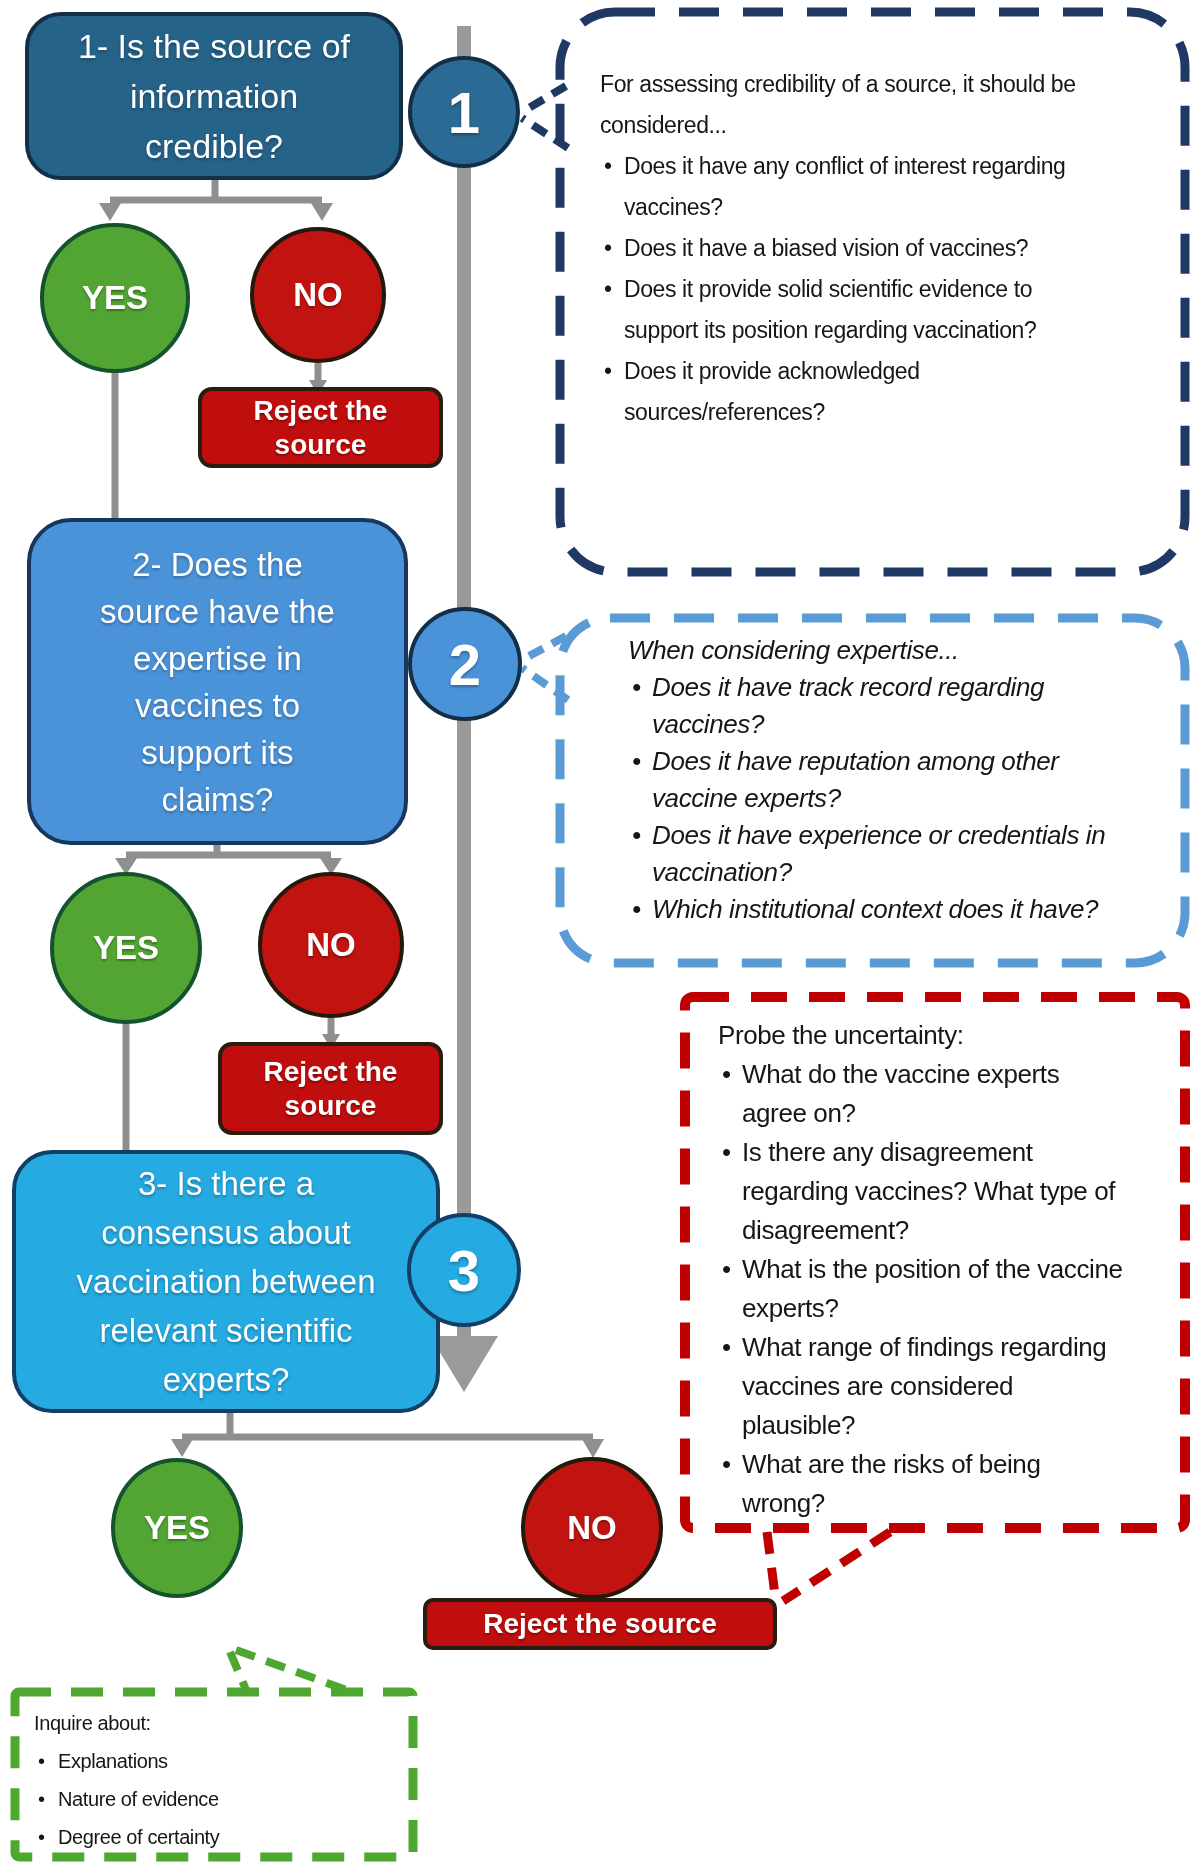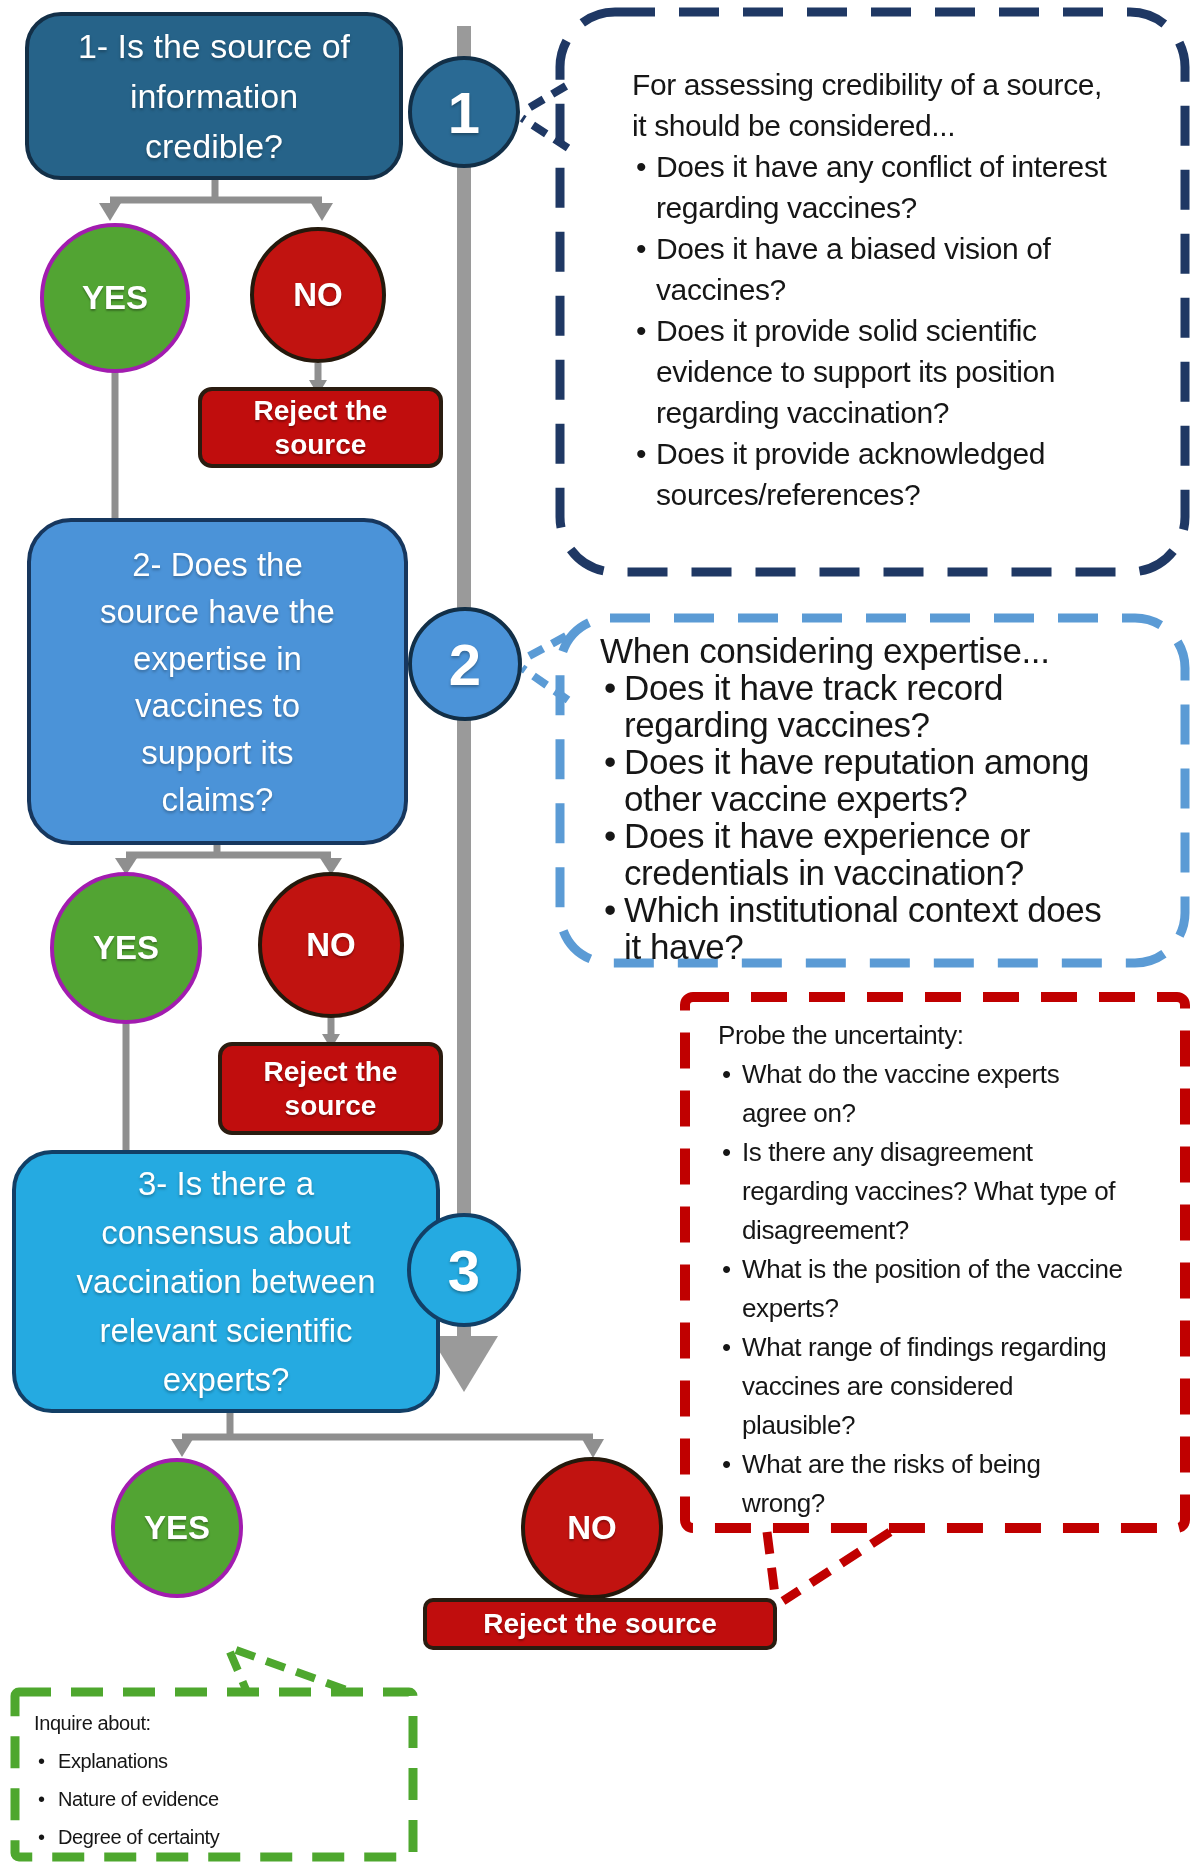--- a/index.html
+++ b/index.html
@@ -15,21 +15,21 @@
   .qbox1{left:25px;top:12px;width:378px;height:168px;background:#266389;
          border:4px solid #132f47;border-radius:36px;font-size:34px;line-height:50px;}
   .qbox2{left:27px;top:518px;width:381px;height:327px;background:#4b93d8;
          border:4px solid #17375e;border-radius:44px;font-size:33px;line-height:47px;}
   .qbox3{left:12px;top:1150px;width:428px;height:263px;background:#25aae1;
          border:4px solid #123f66;border-radius:40px;font-size:33px;line-height:49px;}
 
   
   .circ{display:flex;align-items:center;justify-content:center;border-radius:50%;
         color:#fff;font-weight:bold;font-size:33px;text-shadow:0 2px 2px rgba(0,0,0,.3);}
-  .green{background:#52a433;border:4px solid #a21caf;}
+  .green{background:#52a433;border:4px solid #14532d;}
   .red{background:#c11310;border:4px solid #24190c;}
 
   
   .pill{display:flex;align-items:center;justify-content:center;text-align:center;
         color:#fff;font-weight:bold;font-size:28px;line-height:34px;border-radius:14px;
         text-shadow:0 2px 2px rgba(0,0,0,.3);}
   .pill.red{background:#c00d0d;border:4px solid #2a1c10;}
   .pill.green{background:#52a433;border:4px solid #1b430f;}
 
   
@@ -37,22 +37,22 @@
        color:#fff;font-weight:bold;font-size:58px;text-shadow:0 2px 3px rgba(0,0,0,.3);}
   .num1{left:408px;top:56px;width:112px;height:112px;background:#2a6a94;border:4px solid #122f47;}
   .num2{left:408px;top:607px;width:114px;height:114px;background:#4b93d8;border:4px solid #122f47;}
   .num3{left:407px;top:1213px;width:114px;height:114px;background:#25aae1;border:4px solid #123f66;}
 
   
   .callout{color:#161616;letter-spacing:-0.4px;}
   .callout .intro{margin:0;}
   .callout .b{position:relative;padding-left:24px;}
   .callout .b::before{content:"\2022";position:absolute;left:4px;}
-  .c-credibility{left:632px;top:64px;width:480px;font-size:30px;line-height:41px;}
-  .c-expertise{left:600px;top:632px;width:520px;font-size:35px;line-height:37px;}
+  .c-credibility{left:600px;top:64px;width:480px;font-size:23px;line-height:41px;}
+  .c-expertise{left:628px;top:632px;width:520px;font-size:26px;line-height:37px;font-style:italic;}
   .c-uncertainty{left:718px;top:1016px;width:405px;font-size:26px;line-height:39px;}
   .c-inquire{left:34px;top:1704px;width:360px;font-size:20px;line-height:38px;}
 </style>
 </head>
 <body>
 
 <div id="figure">
 
   <svg width="1200" height="1871" viewBox="0 0 1200 1871">
 

